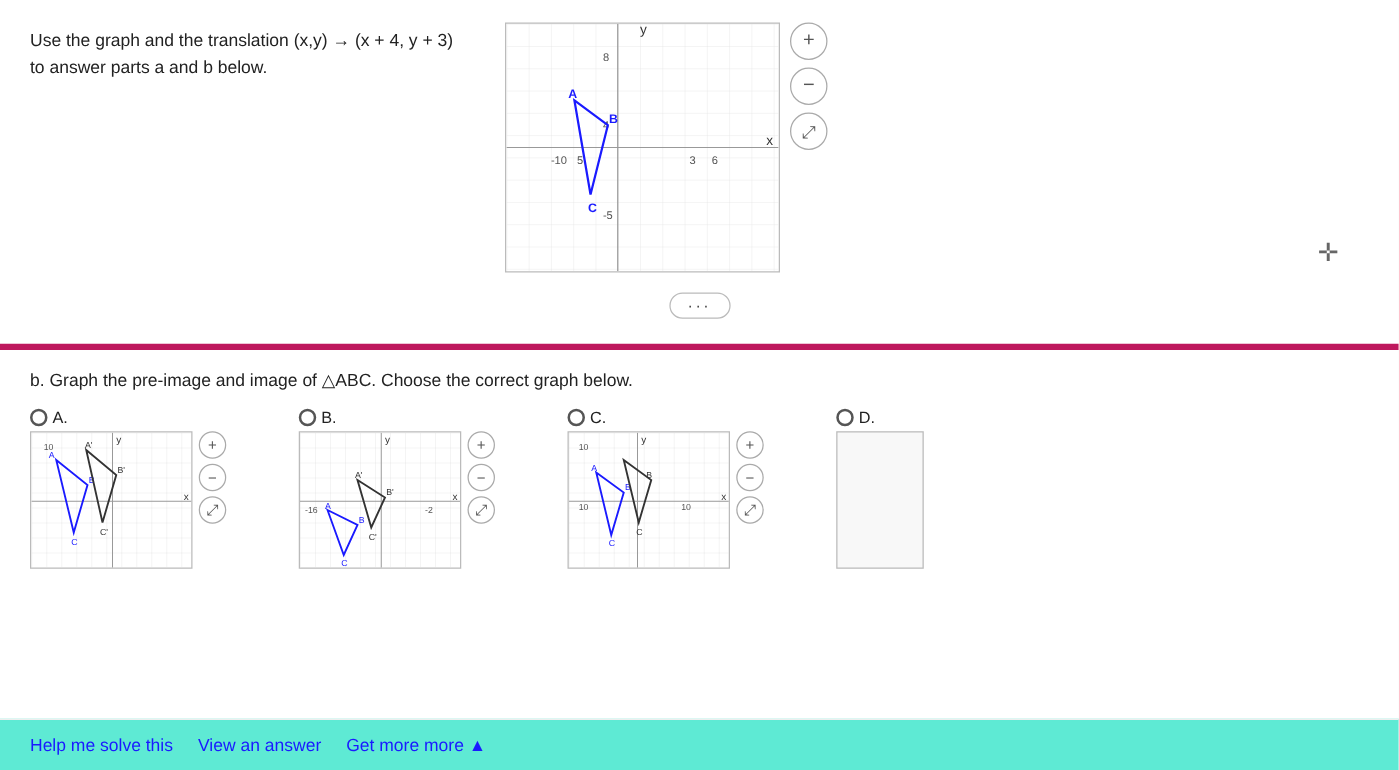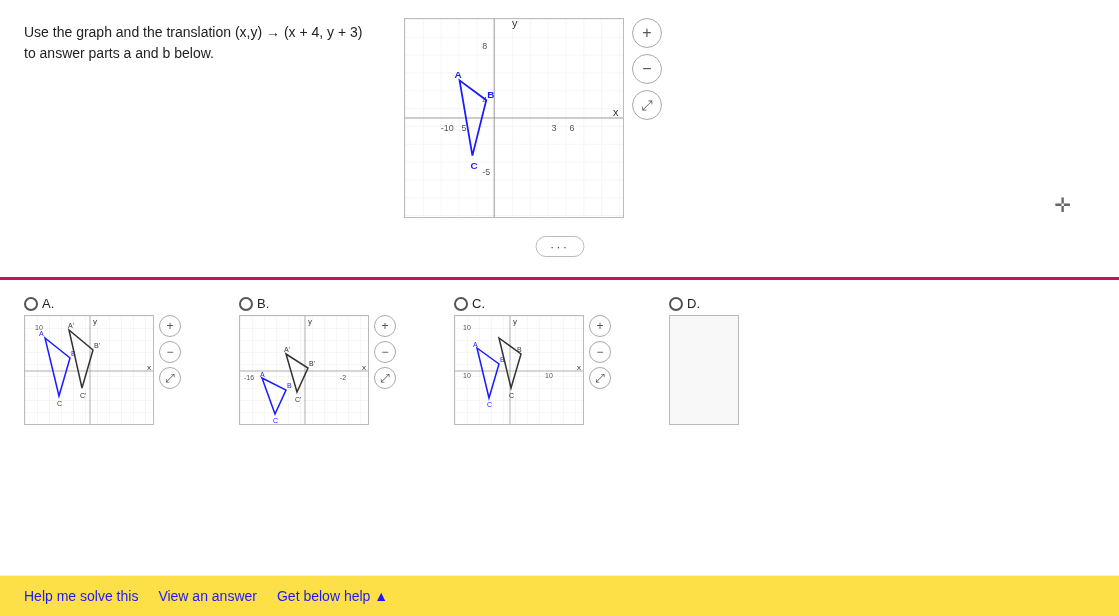--- a/index.html
+++ b/index.html
@@ -16,21 +16,21 @@
       width: 1119px;
       min-height: 616px;
       display: flex;
       flex-direction: column;
     }
     
     .top-section {
       display: flex;
       flex-direction: row;
       padding: 18px 24px 16px 24px;
-      border-bottom: 3px solid #be185d;
+      border-bottom: 5px solid #be185d;
       min-height: 280px;
       background: #fff;
       position: relative;
     }
     .problem-text {
       max-width: 340px;
       font-size: 14px;
       color: #222;
       line-height: 1.5;
       padding-top: 4px;
@@ -186,21 +186,21 @@
       cursor: pointer;
       font-size: 12px;
       color: #555;
     }
     
     .footer-links {
       display: flex;
       flex-direction: row;
       gap: 20px;
       padding: 12px 24px 12px 24px;
-      background: #fde047;
+      background: #5eead4;
       border-top: 1px solid #eee;
     }
     .footer-link {
       font-size: 14px;
       color: #1a1aff;
       cursor: pointer;
       text-decoration: none;
     }
     
     .option-d-placeholder {
@@ -266,20 +266,21 @@
         </div>
       </div>
     </div>
 
     <div class="move-icon">✛</div>
 
     <div class="ellipsis-btn">···</div>
   </div>
 
   <div class="bottom-section">
+    <div class="part-b-title">b. Graph the pre-image and image of △ABC. Choose the correct graph below.</div>
 
     <div class="options-row">
 
       <div class="option-item">
         <div class="option-label-row">
           <div class="radio-circle"></div>
           <span class="option-letter">A.</span>
         </div>
         <div class="small-graph-wrapper">
           <div class="small-grid">
@@ -405,16 +406,16 @@
           </div>
         </div>
       </div>
 
     </div>
   </div>
 
   <div class="footer-links">
     <a class="footer-link">Help me solve this</a>
     <a class="footer-link">View an answer</a>
-    <a class="footer-link">Get below help ▲</a>
+    <a class="footer-link">Get more more ▲</a>
   </div>
 
 </div>
 
 </body></html>

